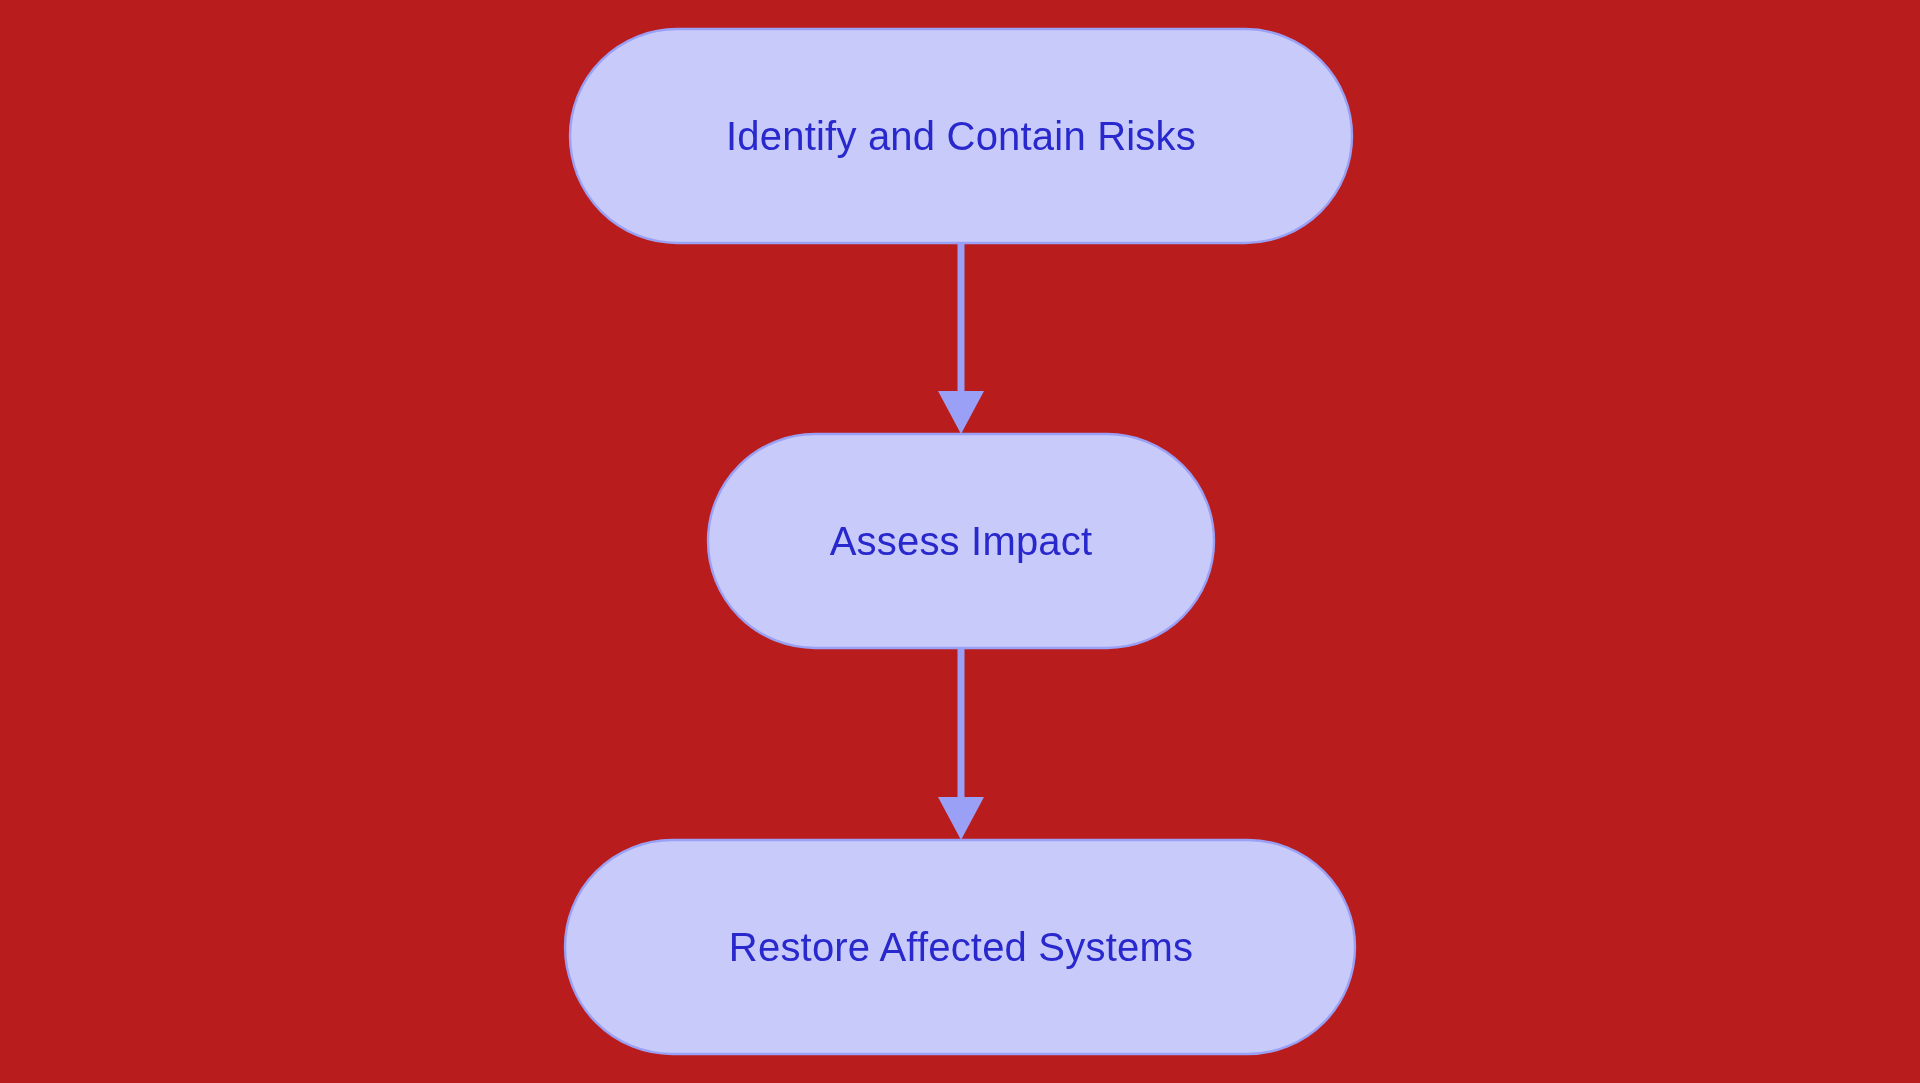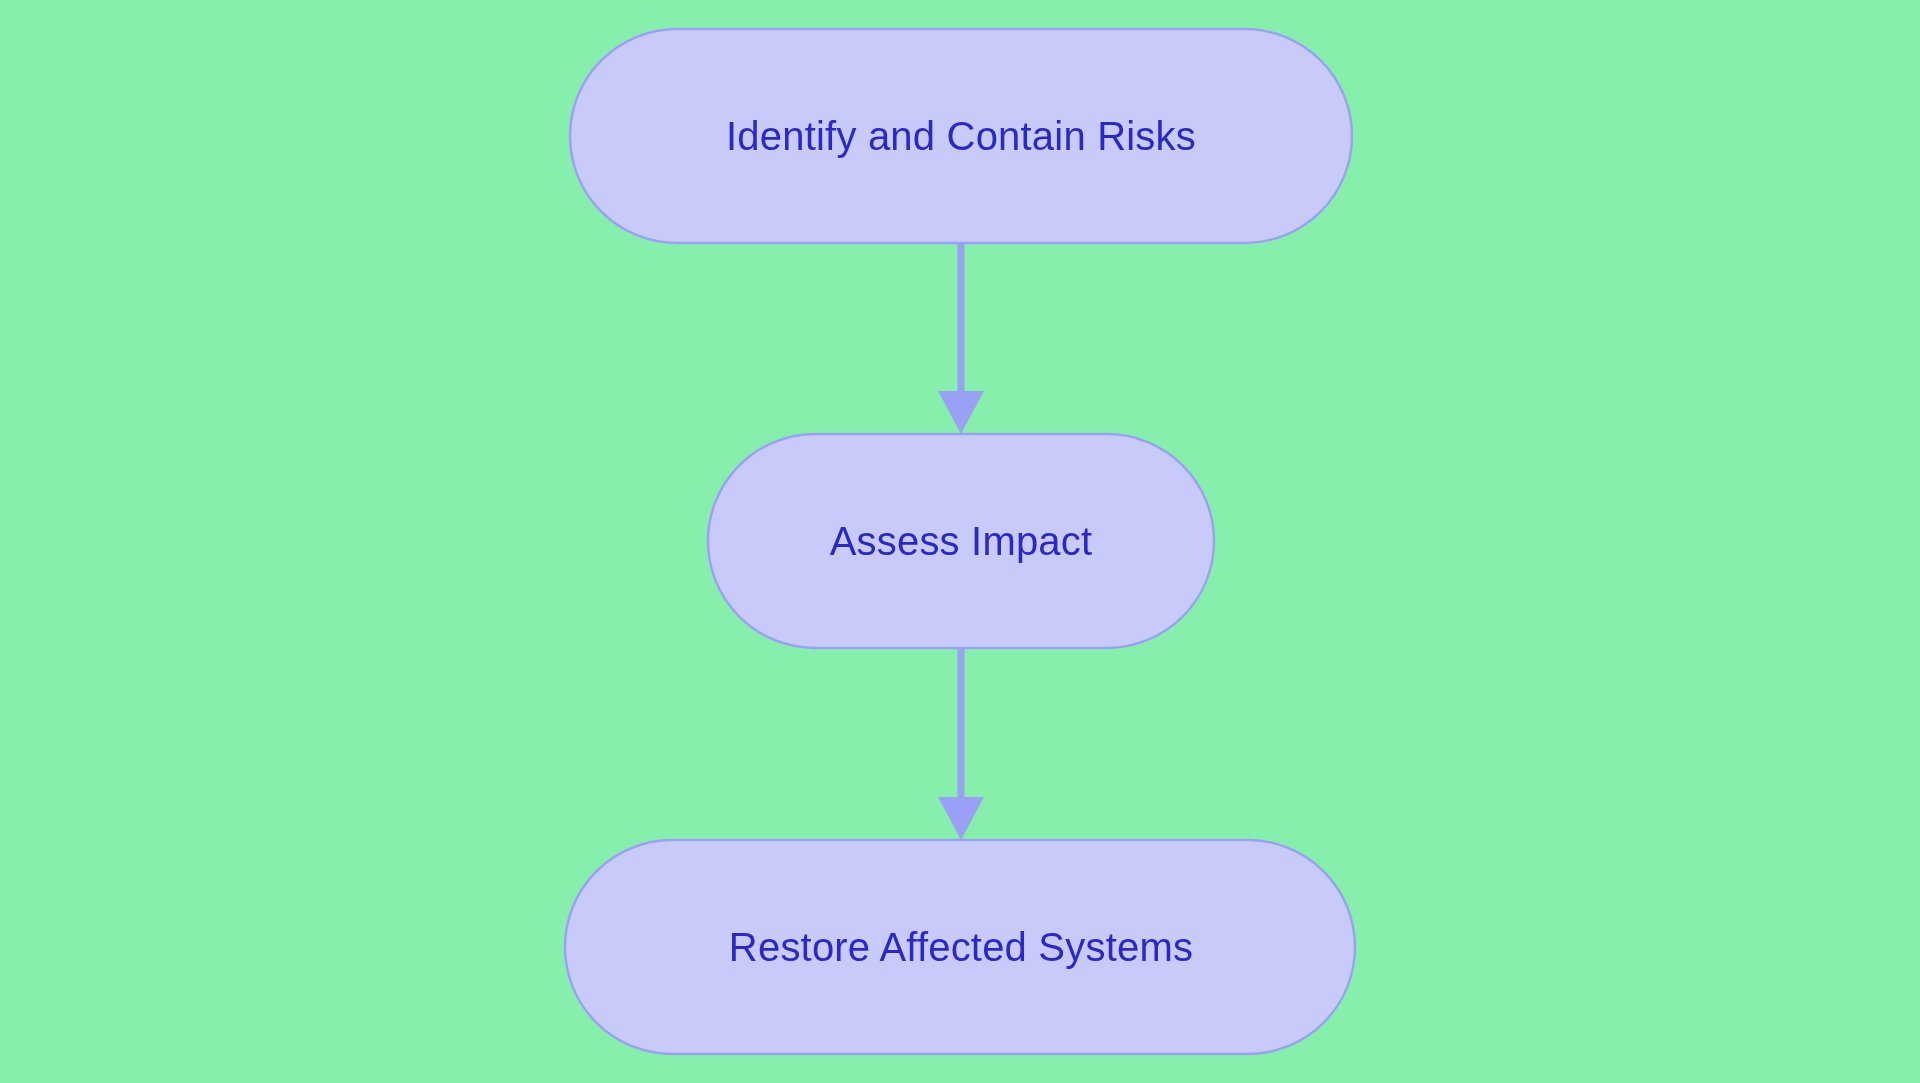--- a/index.html
+++ b/index.html
@@ -10,21 +10,21 @@
   body {
     width: 1920px;
     height: 1083px;
     overflow: hidden;
     font-family: "Liberation Sans", sans-serif;
   }
   #flowchart-canvas {
     position: relative;
     width: 1920px;
     height: 1083px;
-    background: #86efac;
+    background: #b91c1c;
   }
   #flow-svg {
     position: absolute;
     left: 0;
     top: 0;
     width: 1920px;
     height: 1083px;
     display: block;
   }
   .node-shape {

